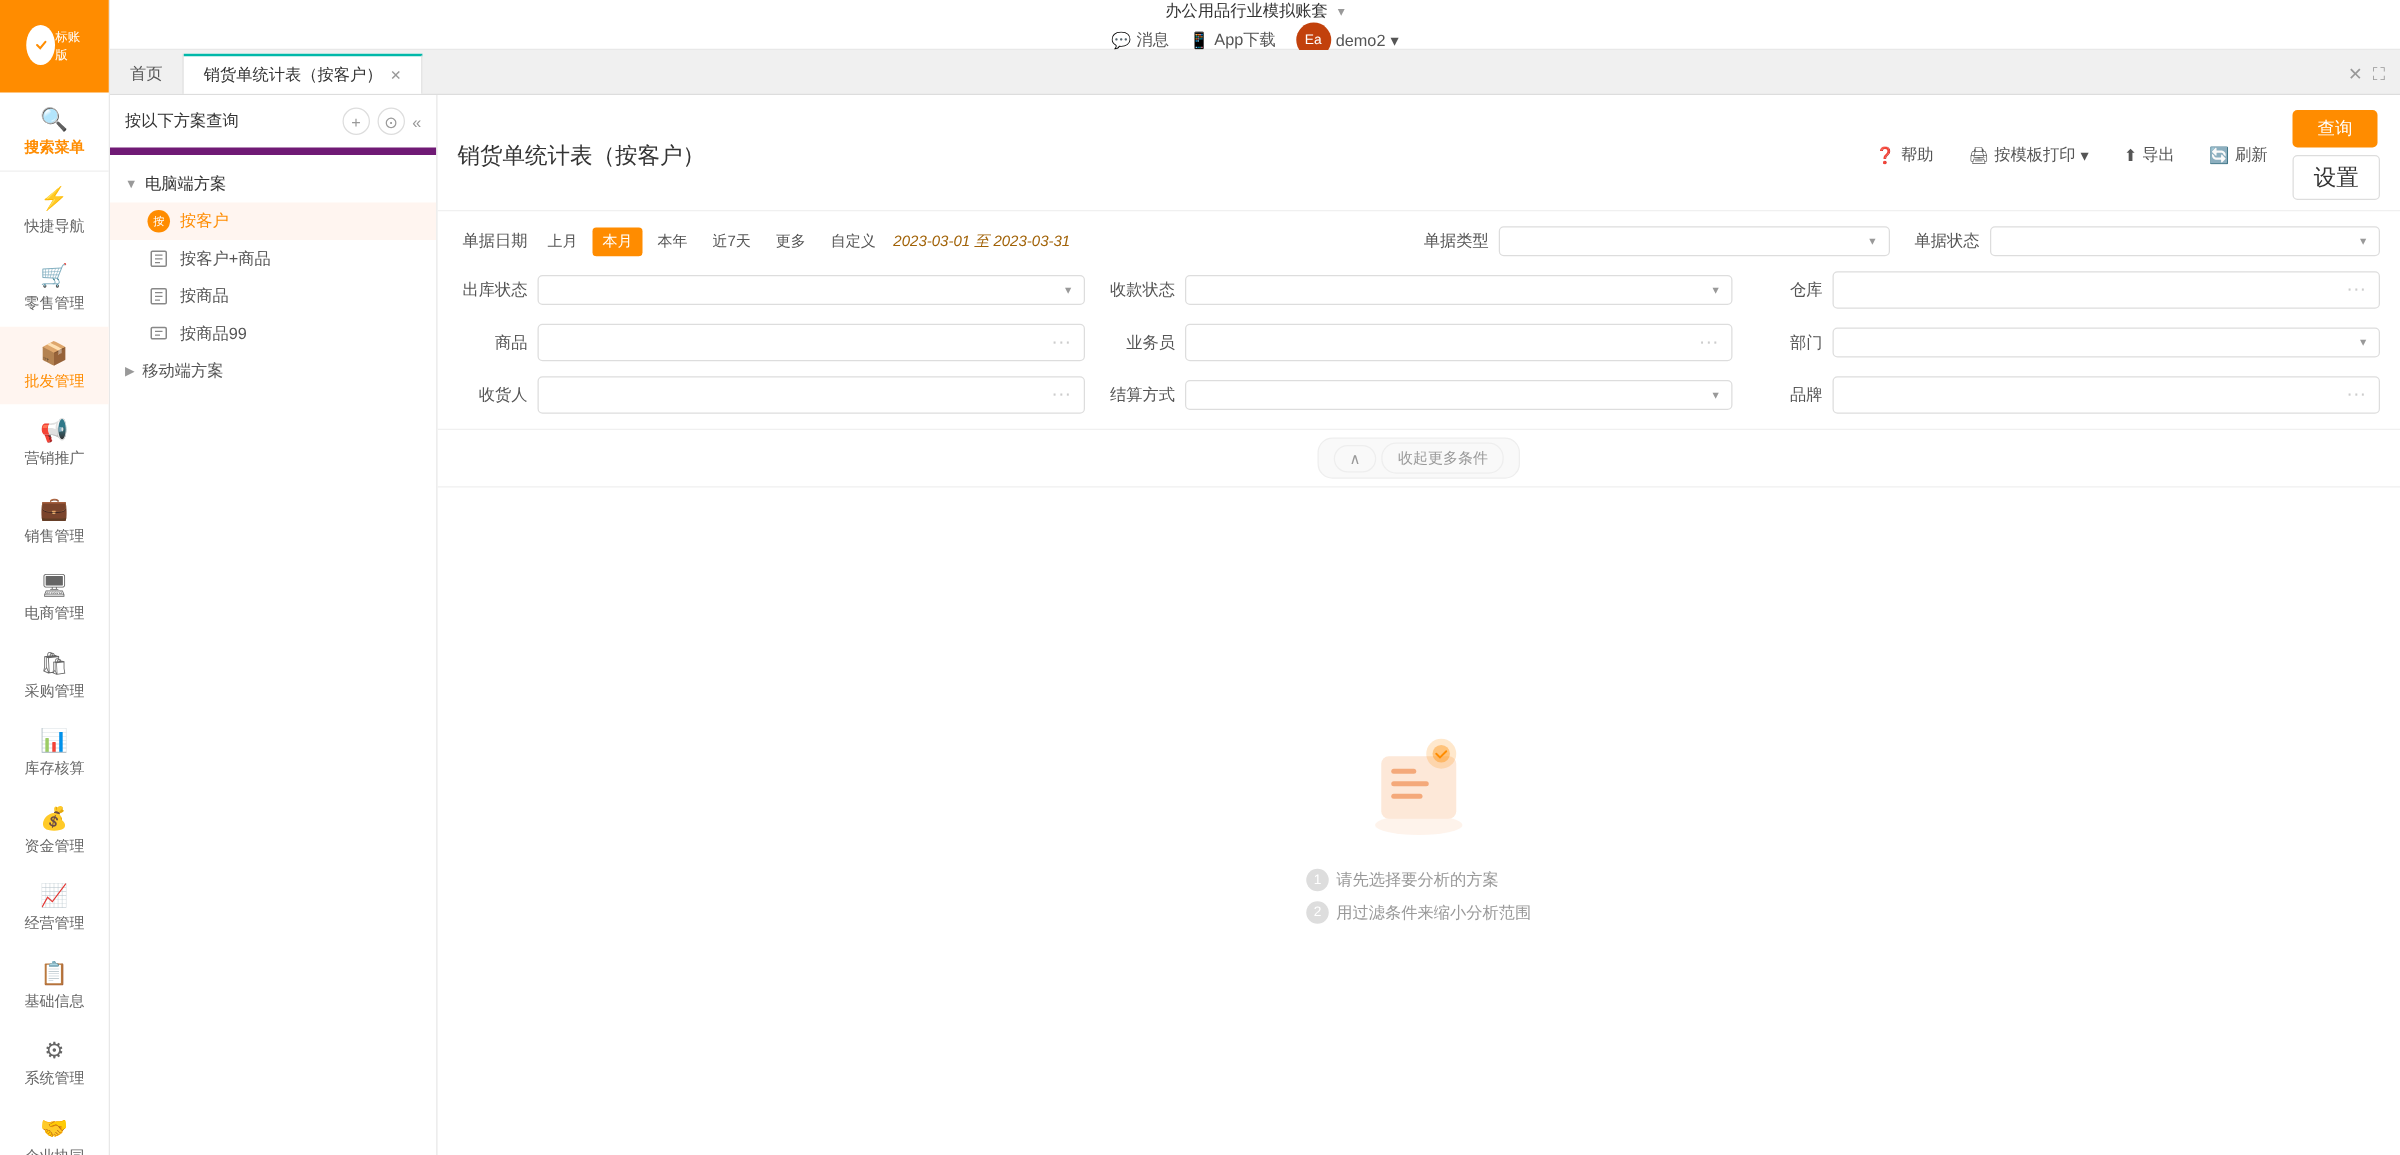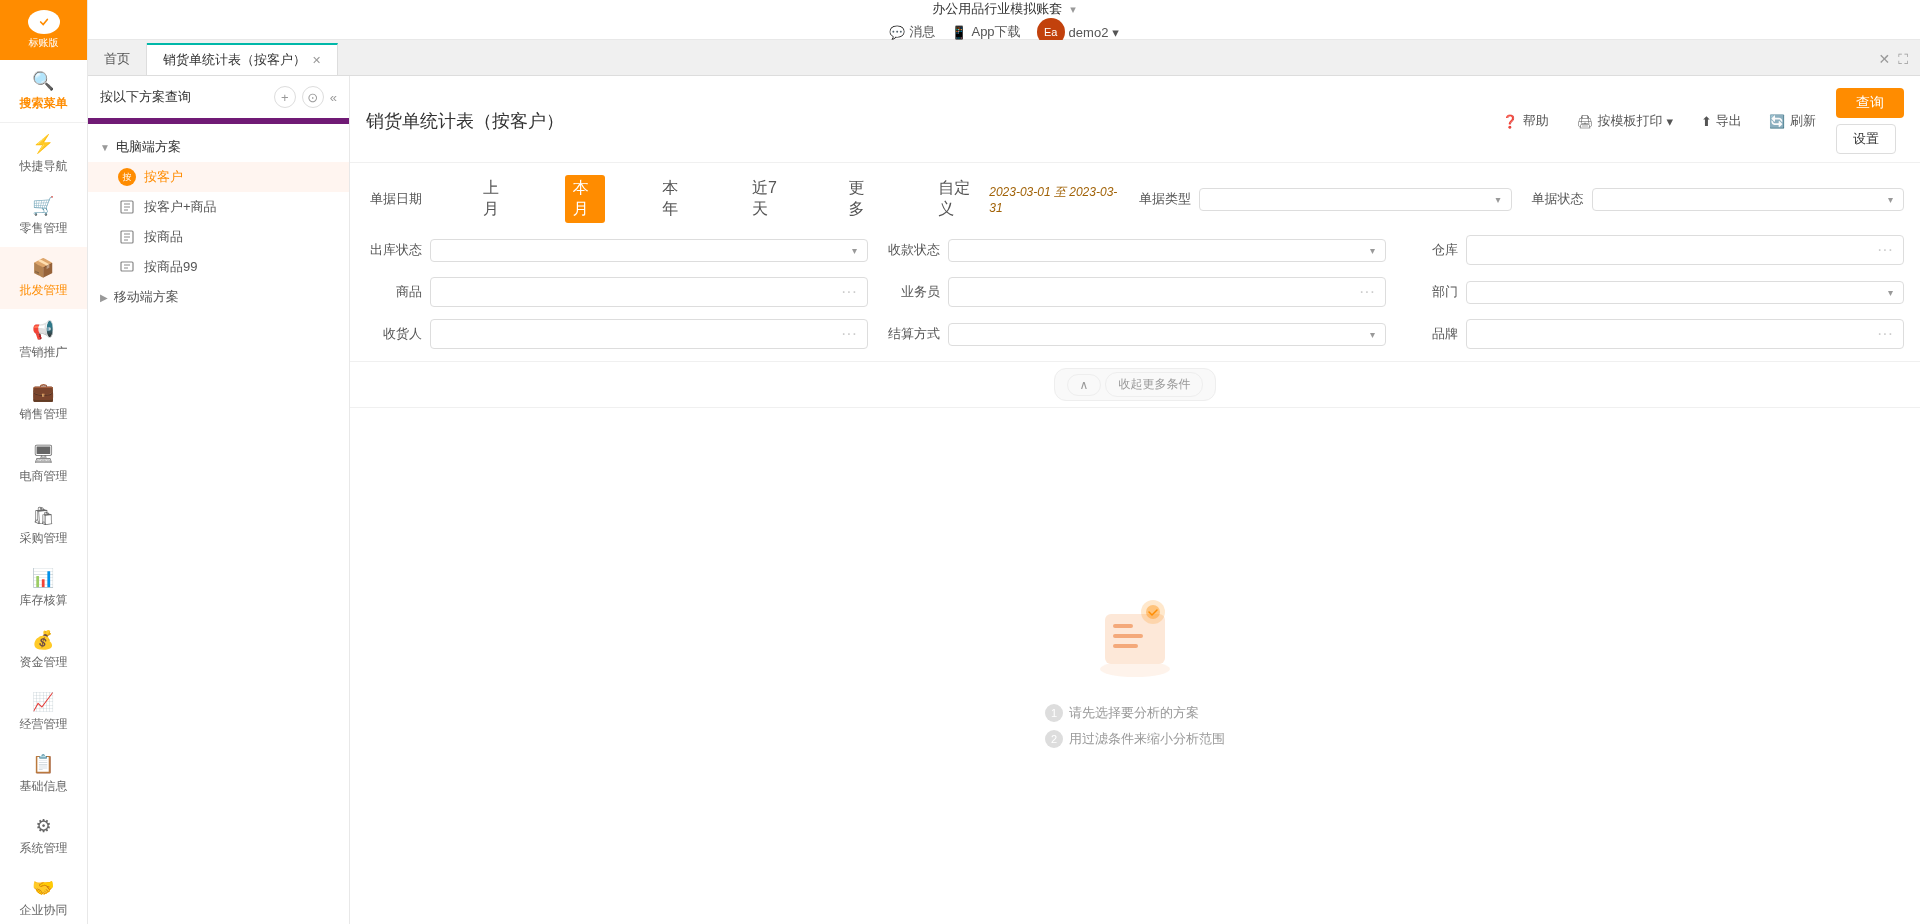--- a/index.html
+++ b/index.html
@@ -1,20 +1,20 @@
 <!DOCTYPE html>
 <html><head>
   <meta charset="utf-8">
   <style>
     * { box-sizing: border-box; margin: 0; padding: 0; }
     body { font-family: 'Microsoft YaHei', Arial, sans-serif; font-size: 13px; background: #f5f5f5; color: #333; display: flex; height: 924px; overflow: hidden; }
 
     
     .sidebar { width: 88px; background: #fff; border-right: 1px solid #e8e8e8; display: flex; flex-direction: column; align-items: center; padding-top: 0; z-index: 10; }
-    .logo-area { width: 100%; background: #ff8c00; display: flex; flex-direction: column; align-items: center; justify-content: center; padding: 10px 21px; height: 60px; }
+    .logo-area { width: 100%; background: #ff8c00; display: flex; flex-direction: row; align-items: center; justify-content: center; padding: 10px 21px; height: 74px; }
     .logo-icon { width: 32px; height: 32px; background: #fff; border-radius: 50%; display: flex; align-items: center; justify-content: center; margin-bottom: 2px; }
     .logo-icon svg { width: 20px; height: 20px; }
     .logo-text { color: #fff; font-size: 10px; }
 
     .sidebar-nav { width: 100%; display: flex; flex-direction: column; align-items: center; flex: 1; overflow-y: auto; }
     .sidebar-item { width: 100%; display: flex; flex-direction: column; align-items: center; justify-content: center; padding: 10px 5px; cursor: pointer; font-size: 12px; color: #666; border-bottom: none; }
     .sidebar-item.active { color: #ff8c00; background: #fff5f0; }
     .sidebar-item .icon { font-size: 18px; margin-bottom: 3px; }
     .sidebar-item.search-menu { color: #ff8c00; font-weight: bold; border-bottom: 1px solid #f0f0f0; }
 
@@ -61,30 +61,30 @@
 
     
     .right-panel { flex: 1; display: flex; flex-direction: column; overflow: hidden; }
 
     
     .page-header { padding: 12px 16px 8px 16px; display: flex; align-items: center; justify-content: space-between; border-bottom: 1px solid #f0f0f0; }
     .page-title { font-size: 18px; font-weight: 500; color: #333; }
     .page-actions { display: flex; align-items: center; gap: 12px; font-size: 13px; color: #555; }
     .page-action-btn { display: flex; align-items: center; gap: 4px; cursor: pointer; padding: 4px 8px; border-radius: 4px; }
     .query-btn { background: #ff8c00; color: #fff; border: none; border-radius: 4px; padding: 6px 20px; font-size: 14px; cursor: pointer; font-weight: 500; }
-    .settings-btn { background: #fff; color: #333; border: 1px solid #ddd; border-radius: 4px; padding: 5px 16px; font-size: 13px; cursor: pointer; }
+    .settings-btn { background: #fff; color: #333; border: 1px solid #ddd; border-radius: 4px; padding: 5px 16px; font-size: 18px; cursor: pointer; }
 
     
     .filter-area { padding: 12px 16px; border-bottom: 1px solid #f0f0f0; }
     .filter-row { display: flex; align-items: center; gap: 16px; margin-bottom: 12px; }
     .filter-row:last-child { margin-bottom: 0; }
     .filter-label { font-size: 13px; color: #555; white-space: nowrap; min-width: 56px; text-align: right; }
     .filter-control { display: flex; align-items: center; gap: 6px; flex: 1; }
     .date-tabs { display: flex; align-items: center; gap: 4px; }
-    .date-tab { padding: 3px 8px; font-size: 16px; color: #555; cursor: pointer; border-radius: 3px; margin-left: 45px; }
+    .date-tab { padding: 3px 8px; font-size: 12px; color: #555; cursor: pointer; border-radius: 3px; }
     .date-tab.active { background: #ff8c00; color: #fff; border-radius: 3px; }
     .date-range { font-size: 12px; color: #a16207; font-style: italic; }
     .filter-select { border: 1px solid #ddd; border-radius: 4px; padding: 5px 10px; font-size: 13px; color: #555; background: #fff; cursor: pointer; display: flex; align-items: center; gap: 4px; min-width: 120px; }
     .filter-select-wide { flex: 1; justify-content: space-between; }
     .select-arrow { color: #999; font-size: 10px; }
     .filter-input { border: 1px solid #ddd; border-radius: 4px; padding: 5px 10px; font-size: 13px; color: #555; background: #fff; display: flex; align-items: center; justify-content: space-between; flex: 1; }
     .dots { color: #ccc; font-size: 16px; cursor: pointer; }
     .filter-col { flex: 1; display: flex; align-items: center; gap: 8px; }
 
     

